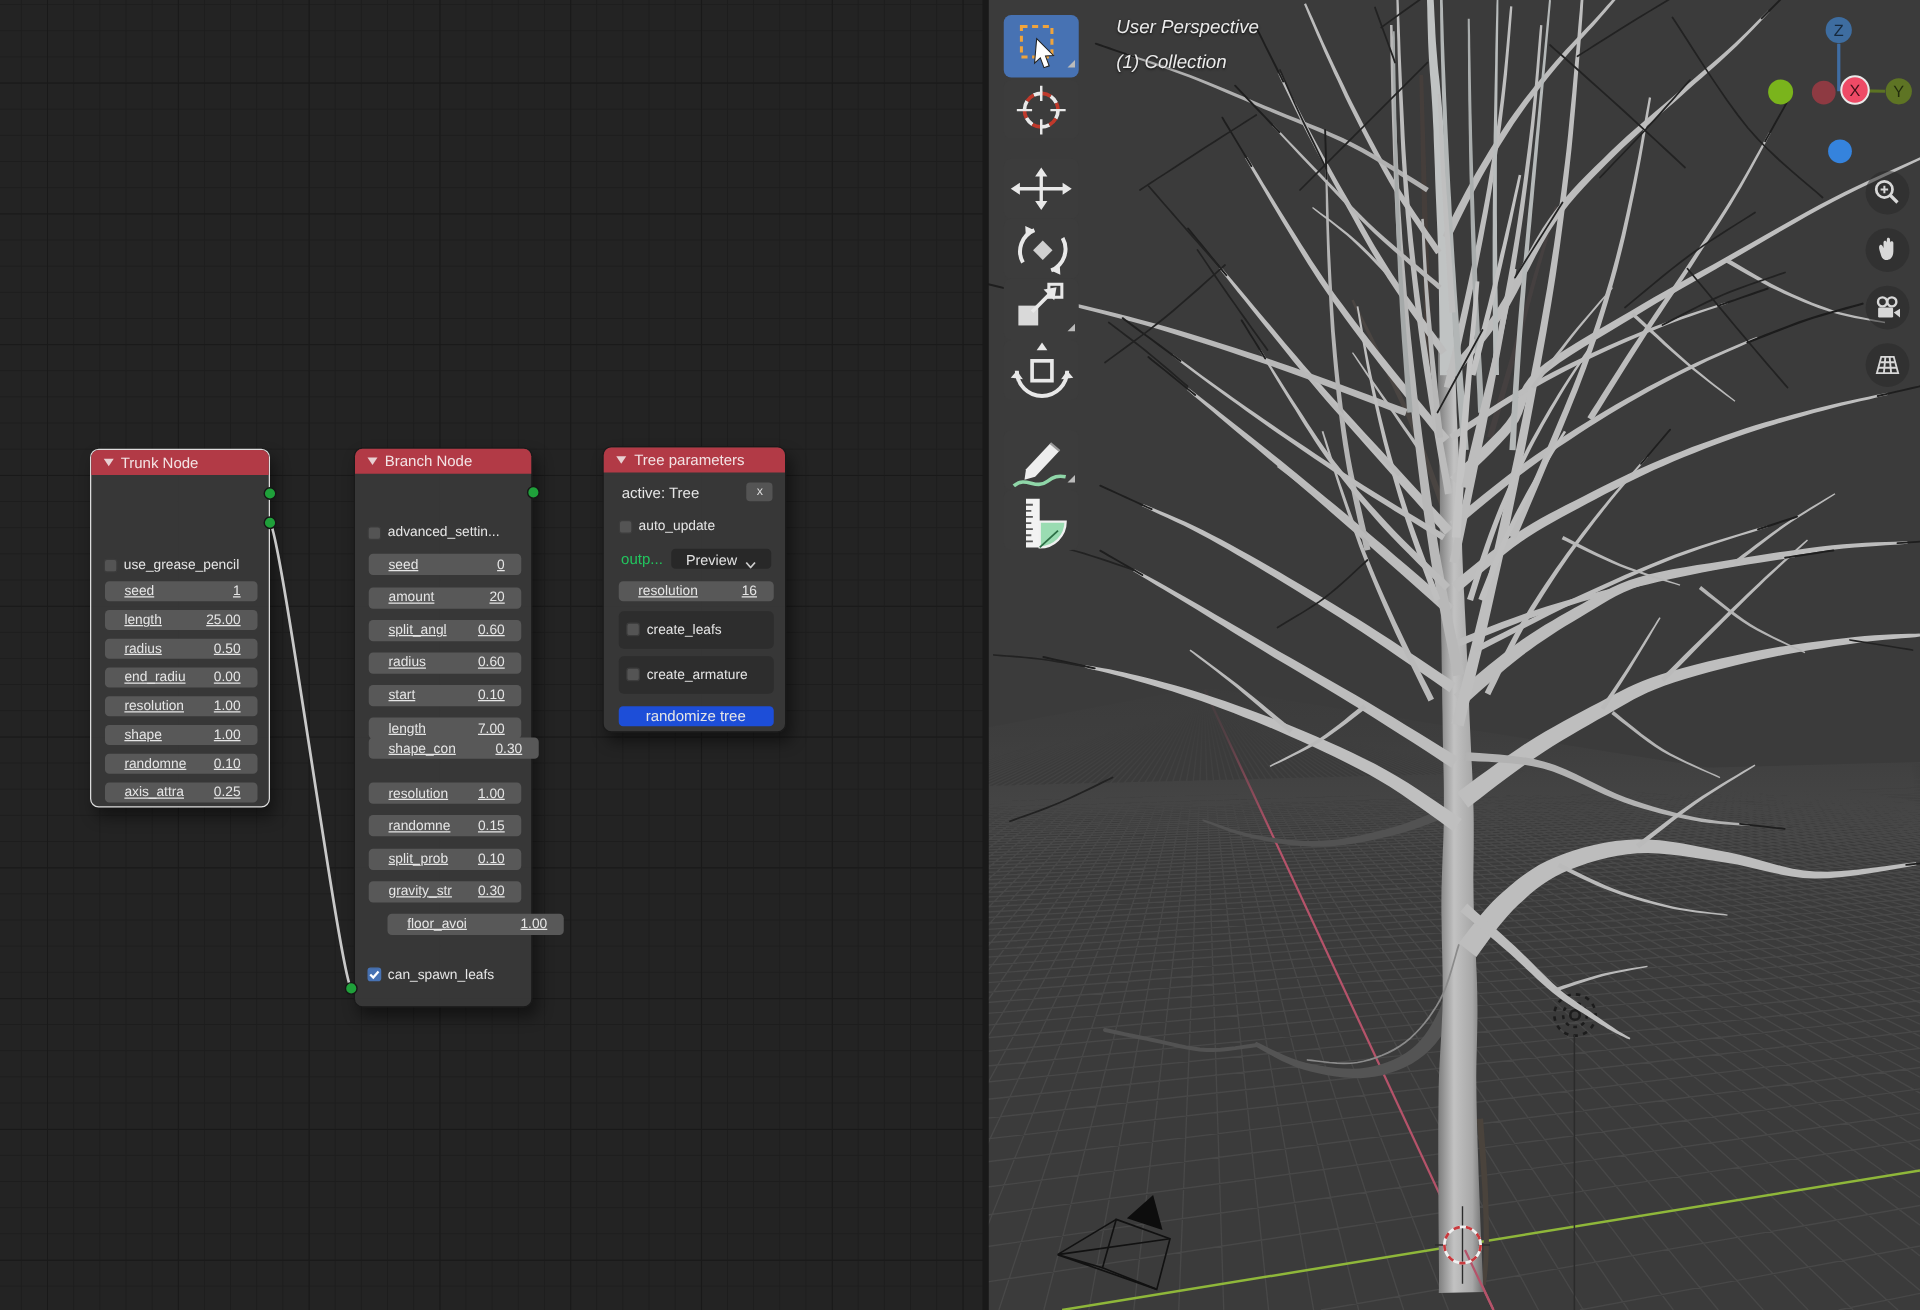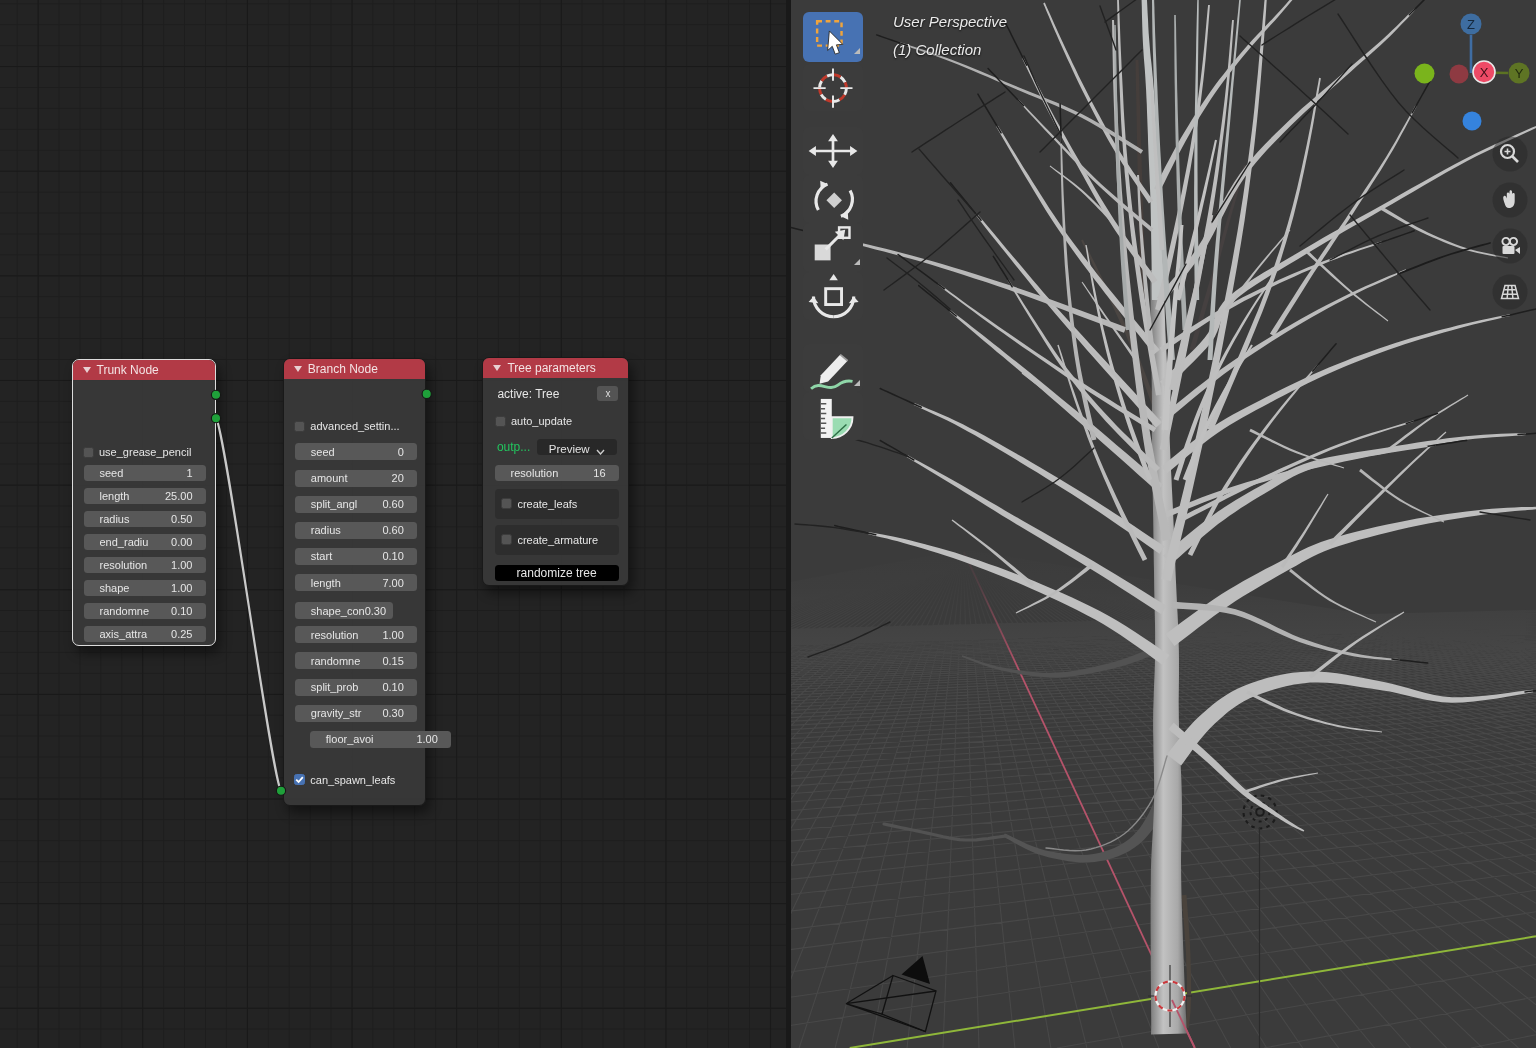--- a/index.html
+++ b/index.html
@@ -9,21 +9,21 @@
     linear-gradient(#191919 1px, transparent 1px),
     linear-gradient(90deg, #191919 1px, transparent 1px),
     linear-gradient(#1d1d1d 1px, transparent 1px),
     linear-gradient(90deg, #1d1d1d 1px, transparent 1px);
   background-size: 104.65px 104.65px, 104.65px 104.65px, 20.93px 20.93px, 20.93px 20.93px;
   background-position: 0 66.1px, 37.65px 0, 0 3.3px, 16.7px 0;
 }
 .node { position:absolute; background:rgba(56,56,56,0.97); border-radius:7px; box-shadow:4px 7px 12px rgba(0,0,0,0.45); }
 .nhead { position:absolute; left:0; top:0; right:0; height:19.5px; background:#b23a46; border-radius:6px 6px 0 0; display:flex; align-items:center; color:#f3e3e4; font-size:12px; }
 .nhead .tri { width:0; height:0; border-left:4.5px solid transparent; border-right:4.5px solid transparent; border-top:6px solid #e8d0d2; margin:0 6px 0 10px; }
-.sl { position:absolute; background:#585858; border-radius:3.5px; display:flex; align-items:center; justify-content:space-between; font-size:11px; color:#e6e6e6; padding:0 13px 0 16px; }
+.sl { position:absolute; background:#585858; border-radius:3.5px; display:flex; align-items:center; justify-content:space-between; font-size:11px; color:#e6e6e6; padding:0 13px 0 16px;text-decoration:underline; }
 .sl .ll { white-space:nowrap; }
 .sl .vv { white-space:nowrap; }
 .cb { width:11px; height:11px; background:#545454; border-radius:2.5px; border:1px solid #3c3c3c; flex:0 0 auto; }
 .cb.on { background:#4772b3; border-color:#4772b3; }
 .cb svg { display:block; margin:-1px 0 0 -1px; }
 .cl { color:#e6e6e6; font-size:11px; margin-left:5px; white-space:nowrap; }
 #vhead { position:absolute; left:893px; top:13px; color:#ebebeb; font-size:15px; text-shadow:0 1px 2px rgba(0,0,0,0.8); }
 #vhead div { margin-bottom:10.5px;font-style:italic; }
 </style></head>
 <body>
@@ -380,21 +380,21 @@
           <span class="vv">0.60</span>
         </div>
 <div class="sl" style="left:11px;top:188.9px;width:122px;height:17px">
           <span class="ll">start</span>
           <span class="vv">0.10</span>
         </div>
 <div class="sl" style="left:11px;top:215.0px;width:122px;height:17px">
           <span class="ll">length</span>
           <span class="vv">7.00</span>
         </div>
-<div class="sl" style="left:11px;top:243px;width:98px;height:17px">
+<div class="sl" style="left:11px;top:231px;width:136px;height:17px">
           <span class="ll">shape_con</span>
           <span class="vv">0.30</span>
         </div>
 <div class="sl" style="left:11px;top:267.2px;width:122px;height:17px">
           <span class="ll">resolution</span>
           <span class="vv">1.00</span>
         </div>
 <div class="sl" style="left:11px;top:293.4px;width:122px;height:17px">
           <span class="ll">randomne</span>
           <span class="vv">0.15</span>
@@ -439,15 +439,15 @@
   <div style="position:absolute;left:11.2px;top:130.6px;width:124px;height:30.3px;background:#2d2d2d;border-radius:4px"></div>
   <div style="position:absolute;left:18px;top:140.3px;height:11px;display:flex;align-items:center">
           <div class="cb"></div>
           <span class="cl">create_leafs</span>
         </div>
   <div style="position:absolute;left:11.2px;top:166.4px;width:124px;height:30.3px;background:#2d2d2d;border-radius:4px"></div>
   <div style="position:absolute;left:18px;top:176.00000000000006px;height:11px;display:flex;align-items:center">
           <div class="cb"></div>
           <span class="cl">create_armature</span>
         </div>
-  <div style="position:absolute;left:11.2px;top:206.9px;width:124px;height:16px;background:#000000;border-radius:3.5px;color:#e6e6e6;font-size:12px;display:flex;align-items:center;justify-content:center">randomize tree</div>
+  <div style="position:absolute;left:11.2px;top:206.9px;width:124px;height:16px;background:#1d4ed8;border-radius:3.5px;color:#e6e6e6;font-size:12px;display:flex;align-items:center;justify-content:center">randomize tree</div>
 </div>
 </div>
 </div>
 </body></html>

